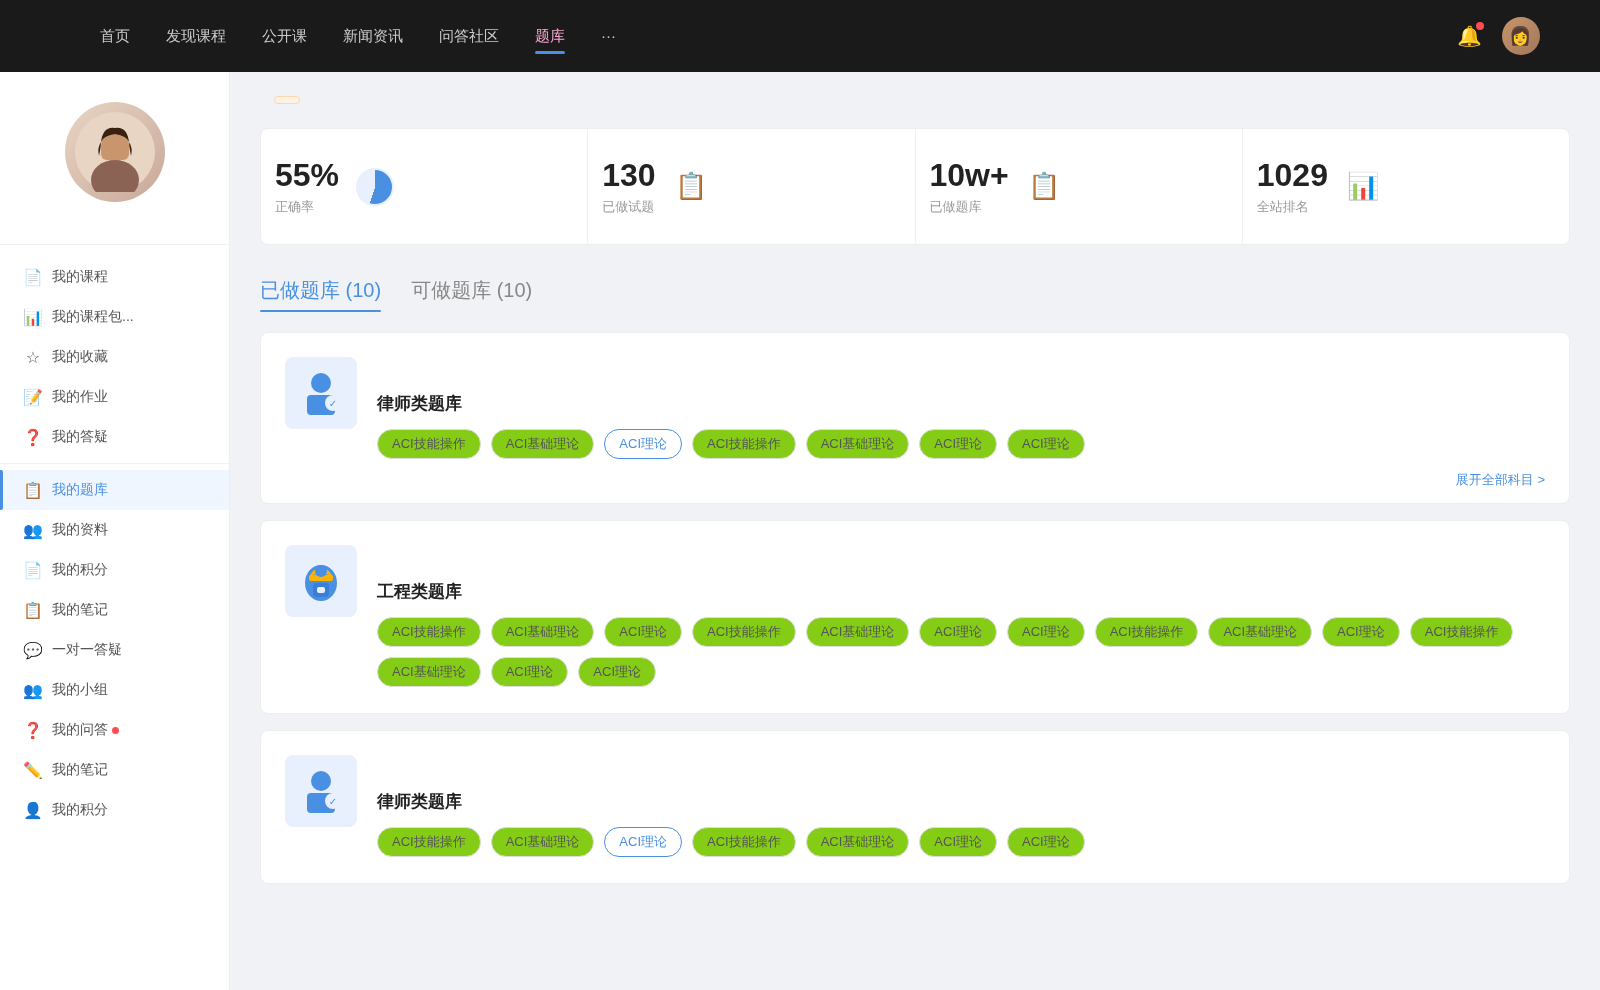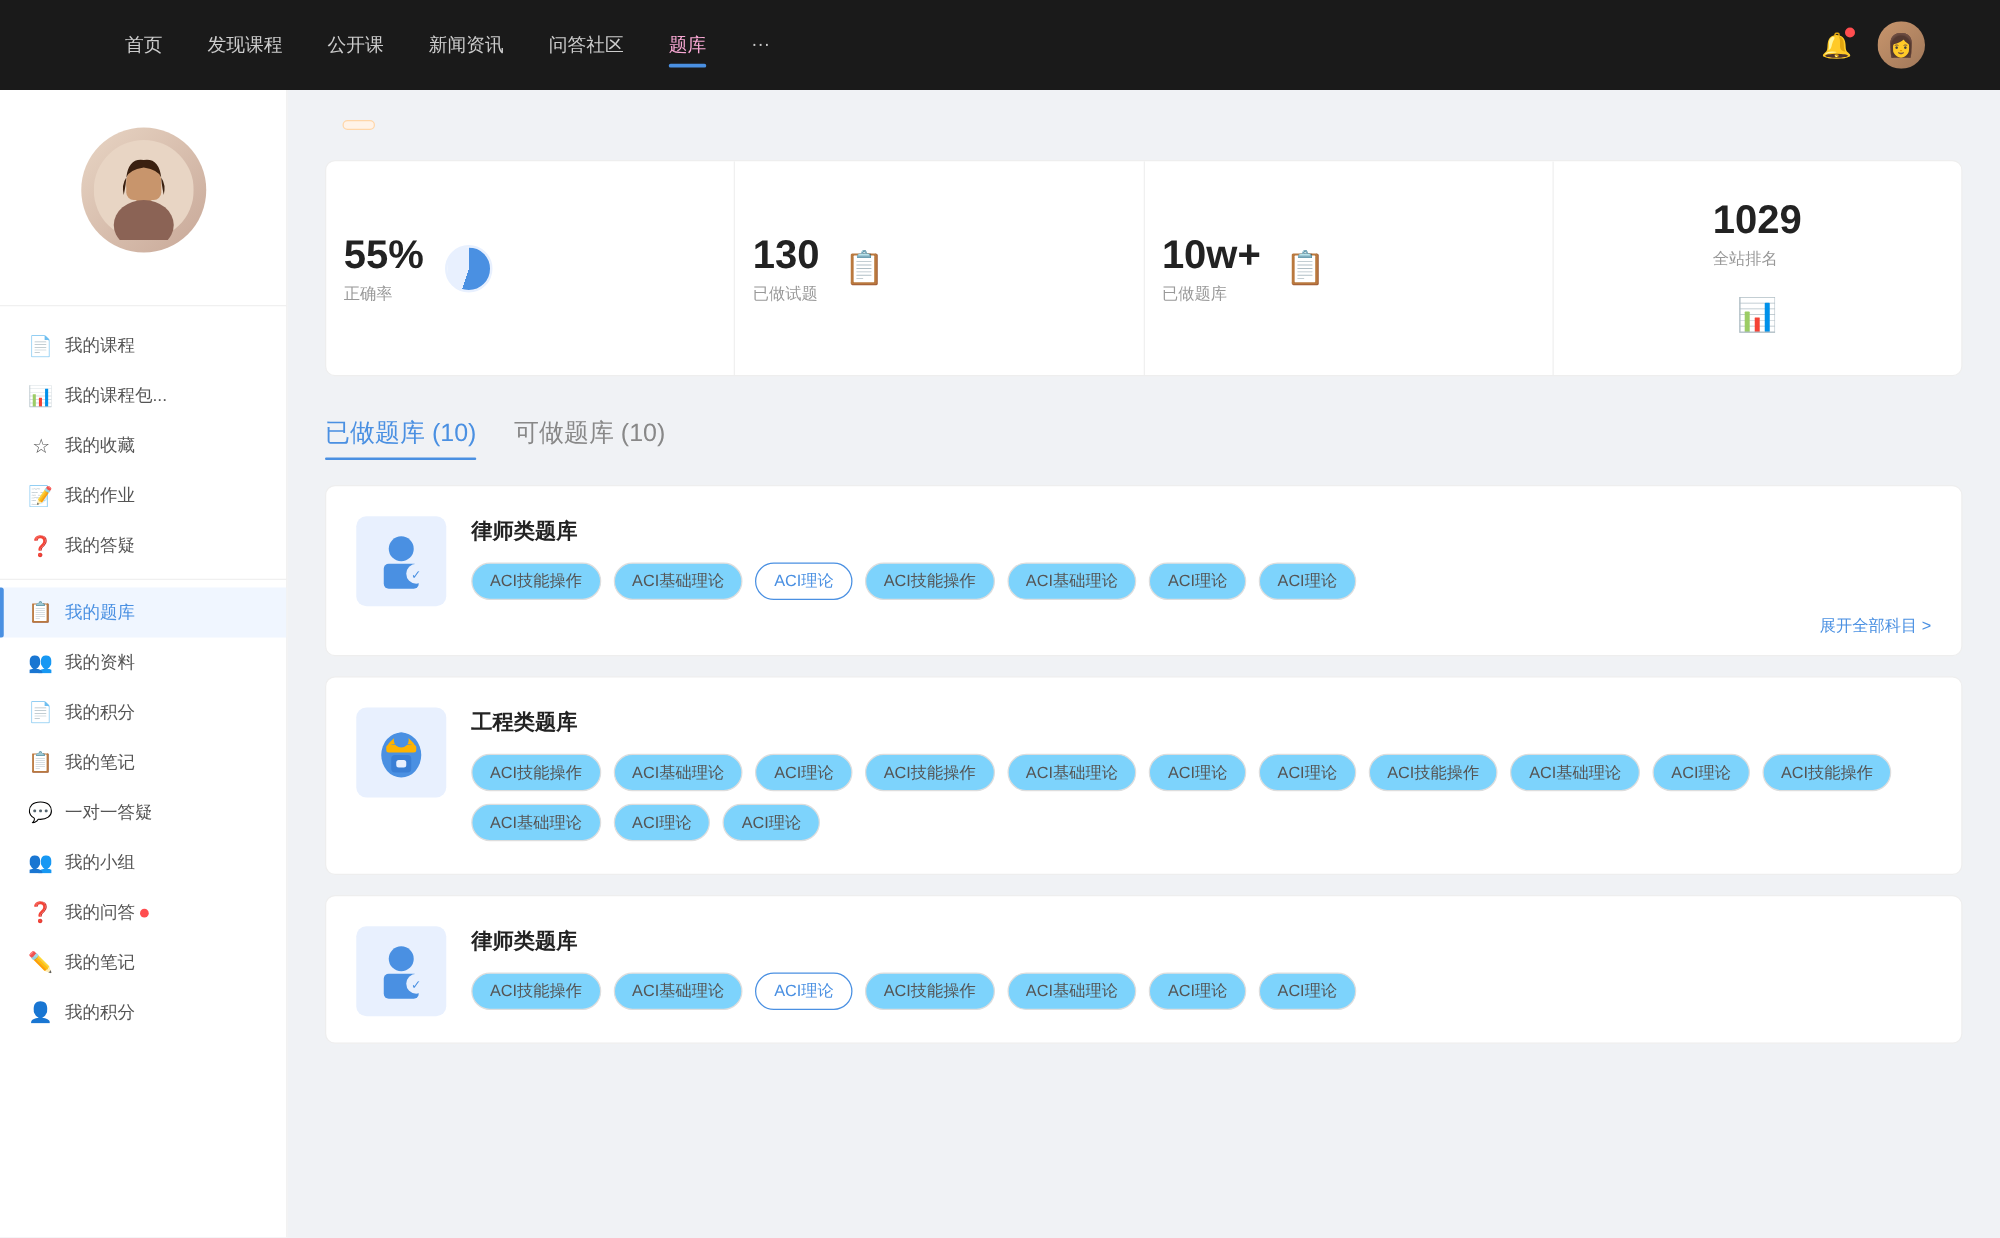--- a/index.html
+++ b/index.html
@@ -214,21 +214,21 @@
       overflow: hidden;
     }
     .stat-item {
       flex: 1;
       padding: 28px 14px;
       display: flex;
       align-items: center;
       gap: 16px;
       border-right: 1px solid #f0f0f0;
     }
-    .stat-item:last-child { border-right: none; flex-direction: column; }
+    .stat-item:last-child { border-right: none; }
     .stat-text { }
     .stat-value {
       font-size: 32px;
       font-weight: 600;
       color: #222;
       display: block;
     }
     .stat-label {
       font-size: 13px;
       color: #999;
@@ -283,35 +283,36 @@
       border-radius: 8px;
       display: flex; align-items: center; justify-content: center;
       flex-shrink: 0;
     }
     .qbank-body { flex: 1; }
     .qbank-title {
       font-size: 17px;
       font-weight: 600;
       color: #222;
       margin-bottom: 14px;
+      margin-top: 35px;
     }
     .qbank-tags {
       display: flex;
       flex-wrap: wrap;
       gap: 10px;
       margin-bottom: 12px;
     }
     .qbank-tag {
       padding: 5px 14px;
       border: 1px solid #ddd;
       border-radius: 20px;
       font-size: 13px;
       color: #555;
       cursor: pointer;
-      background: #7dd3fc;
+      background: #84cc16;
     }
     .qbank-tag.active {
       border-color: #4a90e2;
       color: #4a90e2;
       background: white;
     }
     .qbank-footer {
       text-align: right;
       font-size: 13px;
       color: #4a90e2;

